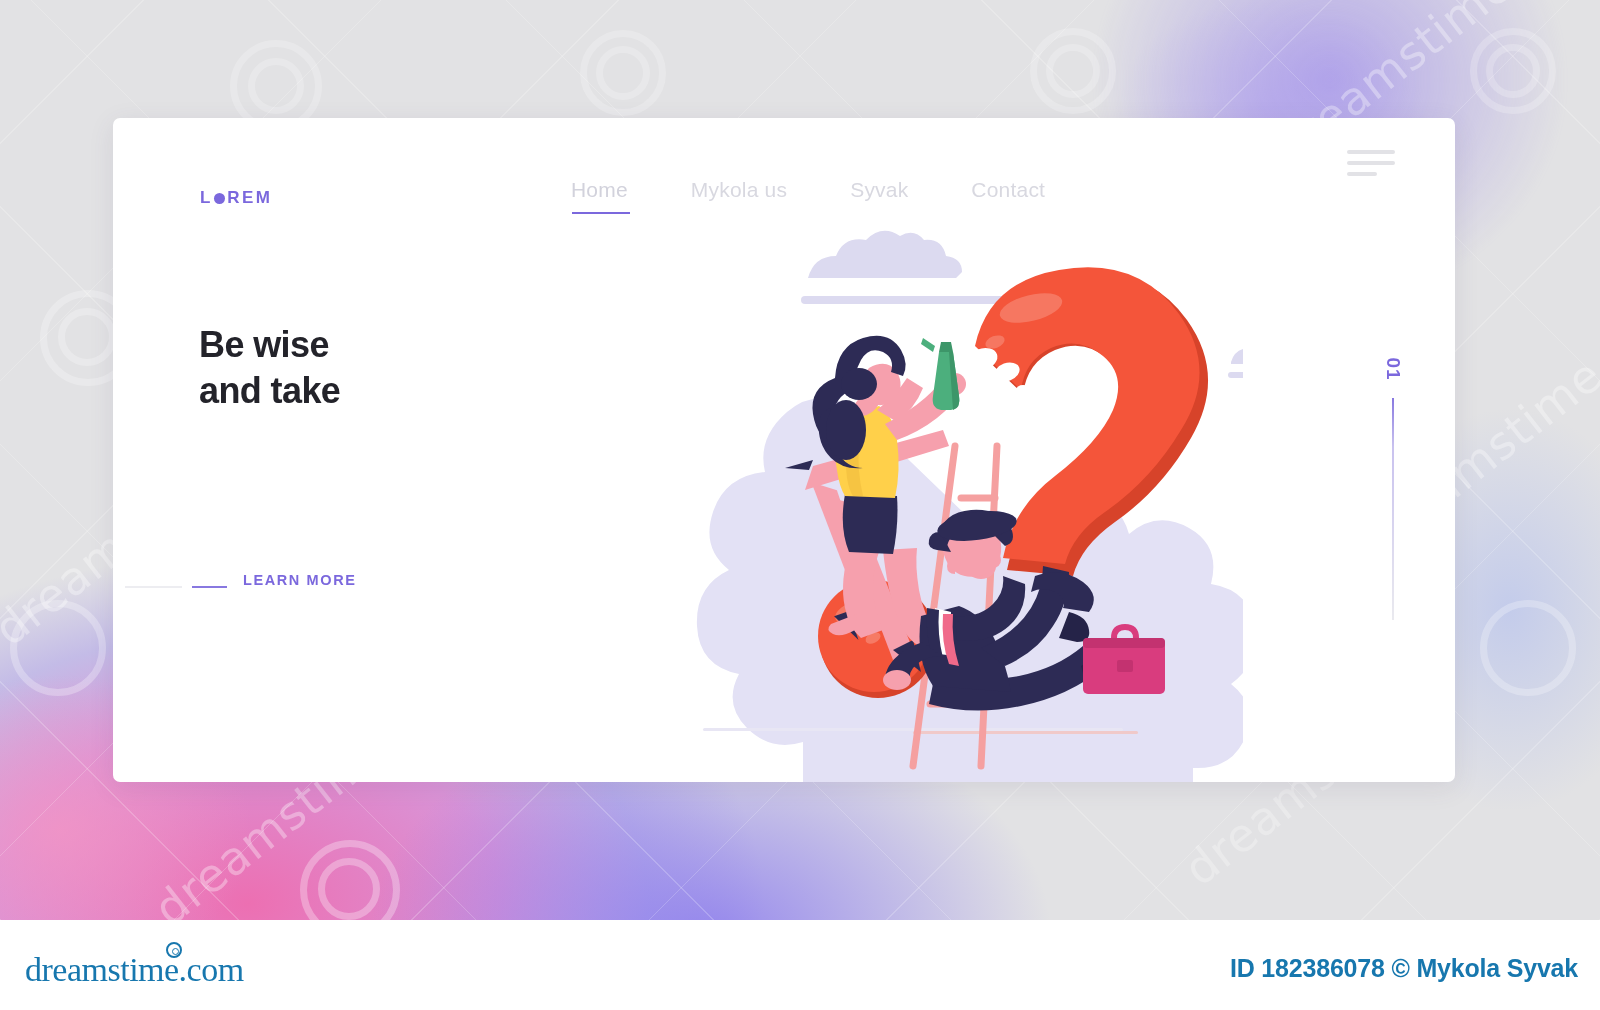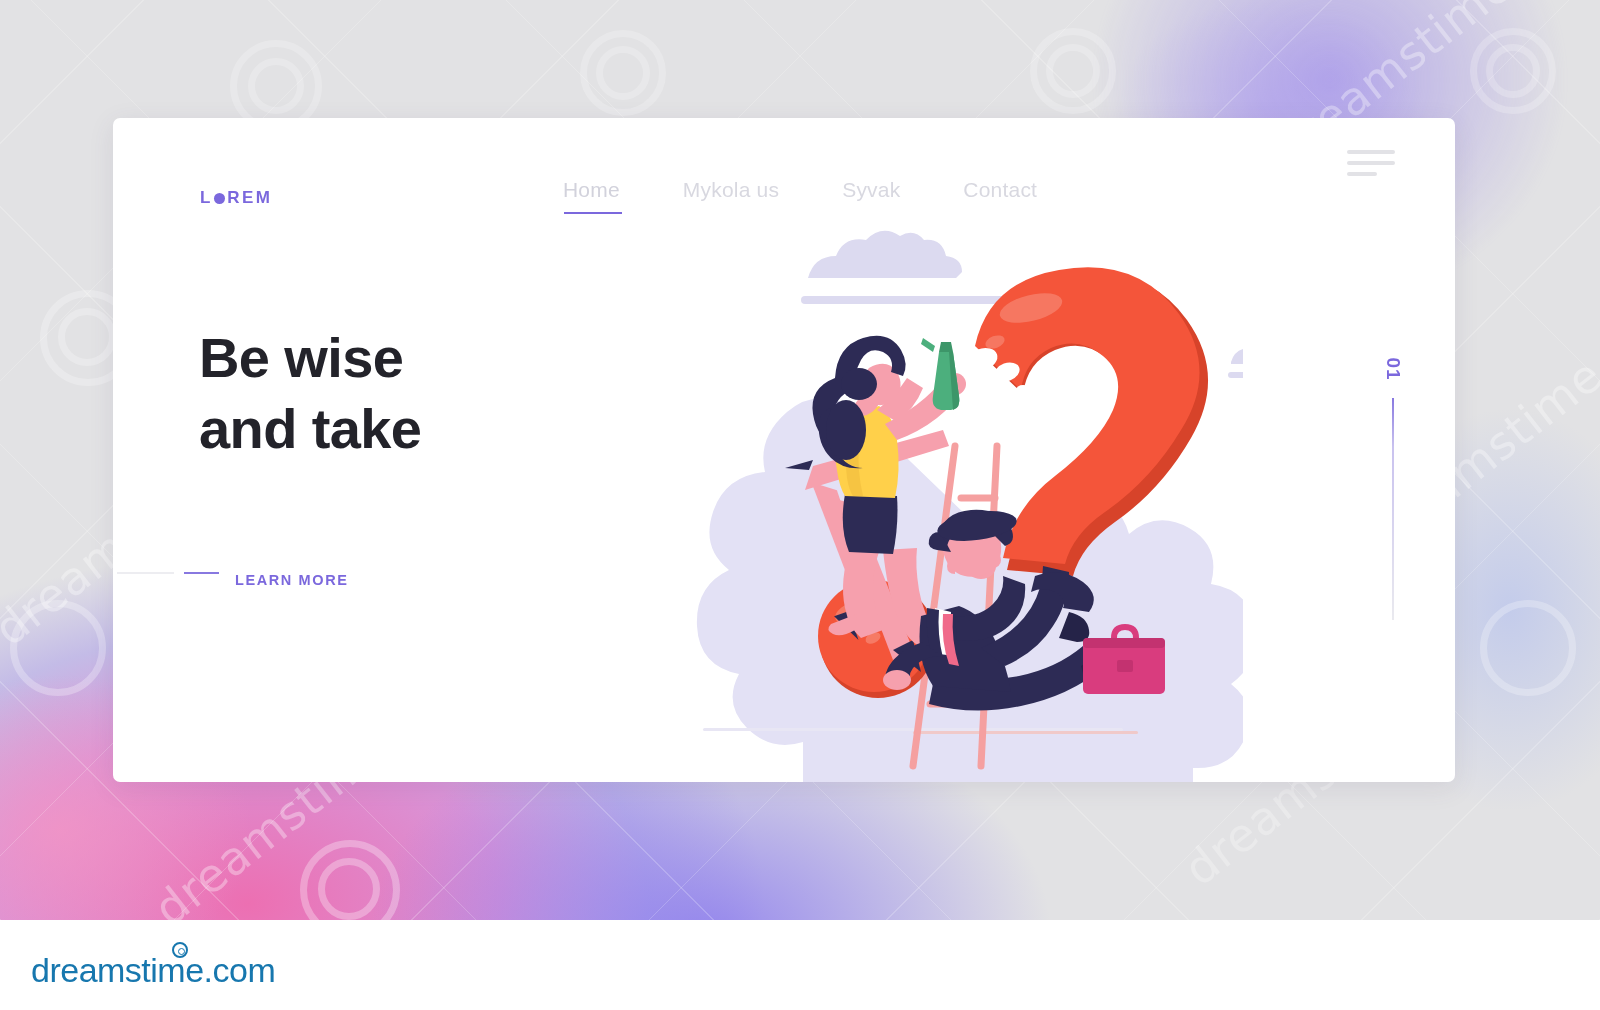--- a/index.html
+++ b/index.html
@@ -84,45 +84,45 @@
   
   #nav{
     position:absolute; left:450px; top:60px; display:flex; align-items:flex-start;
   }
   .nav-item{
     position:relative; margin-right:63px;
     font-size:21px; color:#d8d8e0; letter-spacing:.2px; cursor:pointer;
     padding-bottom:12px;
   }
   .nav-item:last-child{ margin-right:10px; }
-  .nav-item.active{ color:#d2d2dc; }
+  .nav-item.active{ color:#d2d2dc;margin-left:8px; }
   .nav-item.active::after{
     content:""; position:absolute; left:1px; bottom:0; width:58px; height:2.5px;
     background:#7b68dd;
   }
 
   
   #burger{
     position:absolute; right:60px; top:32px; width:48px; height:34px; cursor:pointer;
   }
   #burger span{ display:block; height:4px; border-radius:2px; background:#e2e2e6; margin-bottom:7px; }
   #burger span:nth-child(1){ width:48px; }
   #burger span:nth-child(2){ width:48px; }
   #burger span:nth-child(3){ width:30px; }
 
   
   #headline{
     position:absolute; left:86px; top:204px;
-    font-size:56px; line-height:1.27; font-weight:bold; color:#23232a;
+    font-size:36px; line-height:1.27; font-weight:bold; color:#23232a;
     letter-spacing:-.6px;
   }
 
   
   #learn{
-    position:absolute; left:4px; top:454px; display:flex; align-items:flex-start;
+    position:absolute; left:12px; top:454px; display:flex; align-items:flex-end;
     cursor:pointer;
   }
   #learn .rule-gray{ width:57px; height:1.6px; background:#ededf1; }
   #learn .rule-purple{ width:35px; height:2px; background:#8878e0; margin-left:10px; }
   #learn .lm-label{
     margin-left:16px; font-size:14.5px; font-weight:bold; letter-spacing:1.6px;
     color:#7b68dd;
   }
 
   
@@ -142,22 +142,22 @@
     position:absolute; left:470px; top:28px; width:660px; height:636px;
   }
   #illus svg{ display:block; width:660px; height:636px; }
 
   
   #footer{
     position:absolute; left:0; top:920px; width:1600px; height:90px;
     background:#ffffff;
   }
   #ds-logo{
-    position:absolute; left:31px; top:31px;
-    font-family:Liberation Sans, sans-serif;
+    position:absolute; left:25px; top:31px;
+    font-family:Liberation Serif, serif;
     font-size:34px; color:#1777ae; letter-spacing:-.5px;
   }
   #ds-logo .sp{
     position:absolute; left:141px; top:-9px; width:16px; height:16px;
     border:2px solid #1777ae; border-radius:50%;
   }
   #ds-logo .sp::after{
     content:""; position:absolute; left:3.5px; top:3.5px; width:5px; height:5px;
     border:1.6px solid #1777ae; border-radius:50%;
   }
@@ -433,13 +433,14 @@
       </g>
     </svg>
   </div>
 </div>
 
 <div id="footer">
   <div id="ds-logo">
     <span>dreamstime.com</span>
     <span class="sp"></span>
   </div>
+  <div id="credit">ID 182386078 © Mykola Syvak</div>
 </div>
 
 </body></html>

